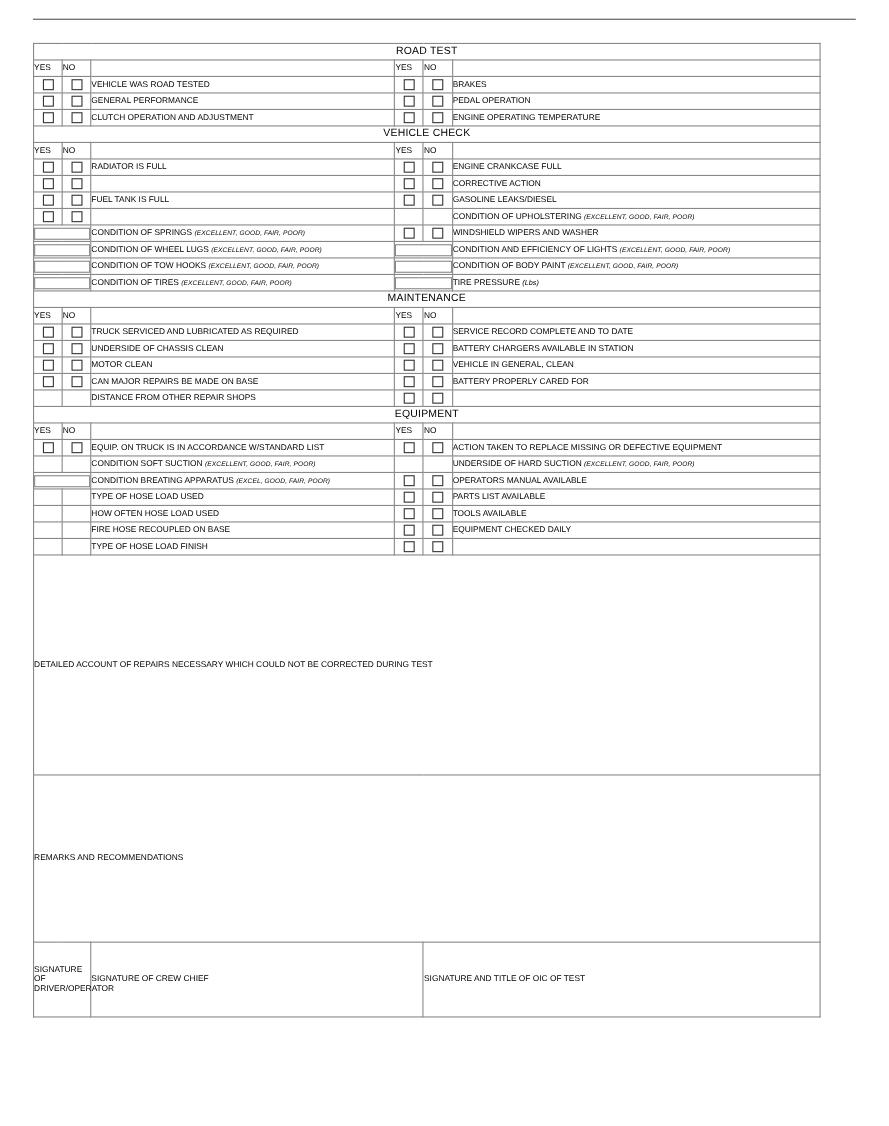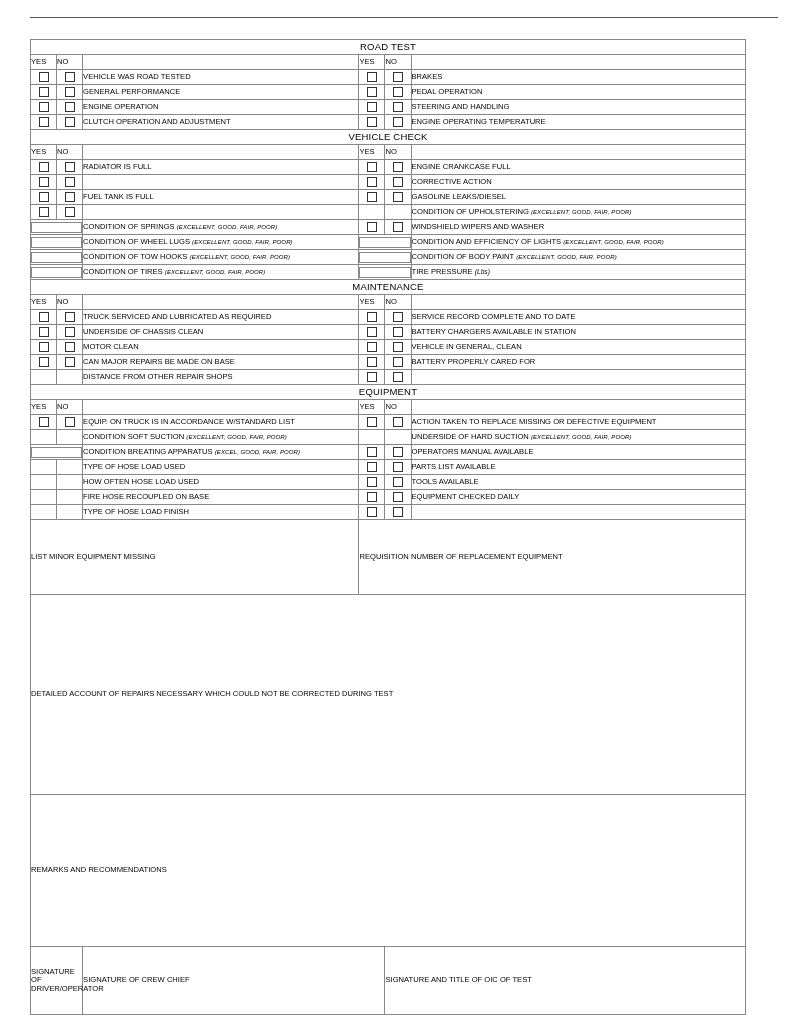--- a/index.html
+++ b/index.html
@@ -160,28 +160,20 @@
         <td class="box-cell"><span class="chk"></span></td>
         <td class="box-cell"><span class="chk"></span></td>
         <td class="lbl">GENERAL PERFORMANCE</td>
         <td class="box-cell"><span class="chk"></span></td>
         <td class="box-cell"><span class="chk"></span></td>
         <td class="lbl">PEDAL OPERATION</td>
       </tr>
       <tr>
         <td class="box-cell"><span class="chk"></span></td>
         <td class="box-cell"><span class="chk"></span></td>
-        <td class="lbl">ENGINE OPERATION</td>
-        <td class="box-cell"><span class="chk"></span></td>
-        <td class="box-cell"><span class="chk"></span></td>
-        <td class="lbl">STEERING AND HANDLING</td>
-      </tr>
-      <tr>
-        <td class="box-cell"><span class="chk"></span></td>
-        <td class="box-cell"><span class="chk"></span></td>
         <td class="lbl">CLUTCH OPERATION AND ADJUSTMENT</td>
         <td class="box-cell"><span class="chk"></span></td>
         <td class="box-cell"><span class="chk"></span></td>
         <td class="lbl">ENGINE OPERATING TEMPERATURE</td>
       </tr>
 
       <tr>
         <td class="sec-title" colspan="6">VEHICLE CHECK</td>
       </tr>
       <tr>
@@ -378,24 +370,20 @@
       </tr>
       <tr>
         <td class="empty"></td>
         <td class="empty"></td>
         <td class="lbl">TYPE OF HOSE LOAD FINISH</td>
         <td class="box-cell"><span class="chk"></span></td>
         <td class="box-cell"><span class="chk"></span></td>
         <td class="lbl"></td>
       </tr>
 
-      <tr>
-        <td class="big" colspan="3" style="height:75px;"><span>LIST MINOR EQUIPMENT MISSING</span></td>
-        <td class="big" colspan="3" style="height:75px;"><span>REQUISITION NUMBER OF REPLACEMENT EQUIPMENT</span></td>
-      </tr>
       <tr>
         <td class="big" colspan="6" style="height:200px;"><span>DETAILED ACCOUNT OF REPAIRS NECESSARY WHICH COULD NOT BE CORRECTED DURING TEST</span></td>
       </tr>
       <tr>
         <td class="big" colspan="6" style="height:152px;"><span>REMARKS AND RECOMMENDATIONS</span></td>
       </tr>
       <tr>
         <td class="big" colspan="2" style="height:68px;"><span>SIGNATURE OF DRIVER/OPERATOR</span></td>
         <td class="big" colspan="2" style="height:68px;"><span>SIGNATURE OF CREW CHIEF</span></td>
         <td class="big" colspan="2" style="height:68px;"><span>SIGNATURE AND TITLE OF OIC OF TEST</span></td>

